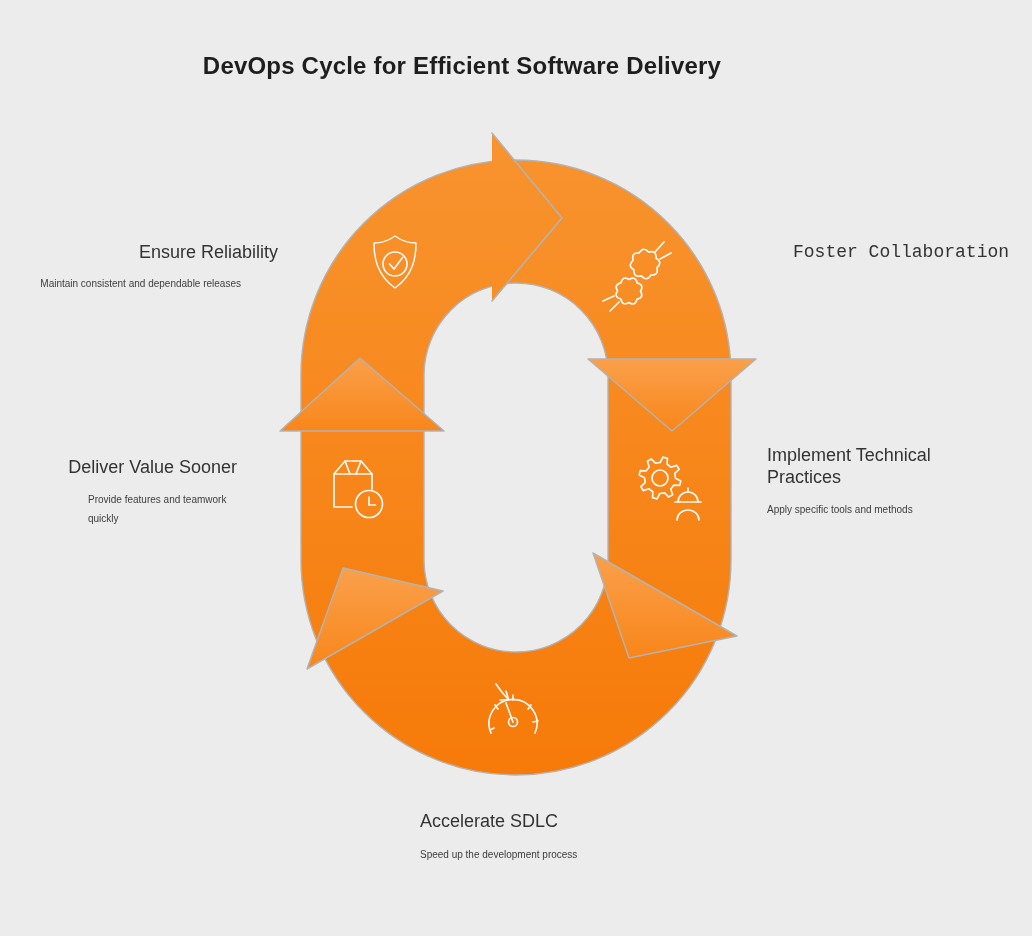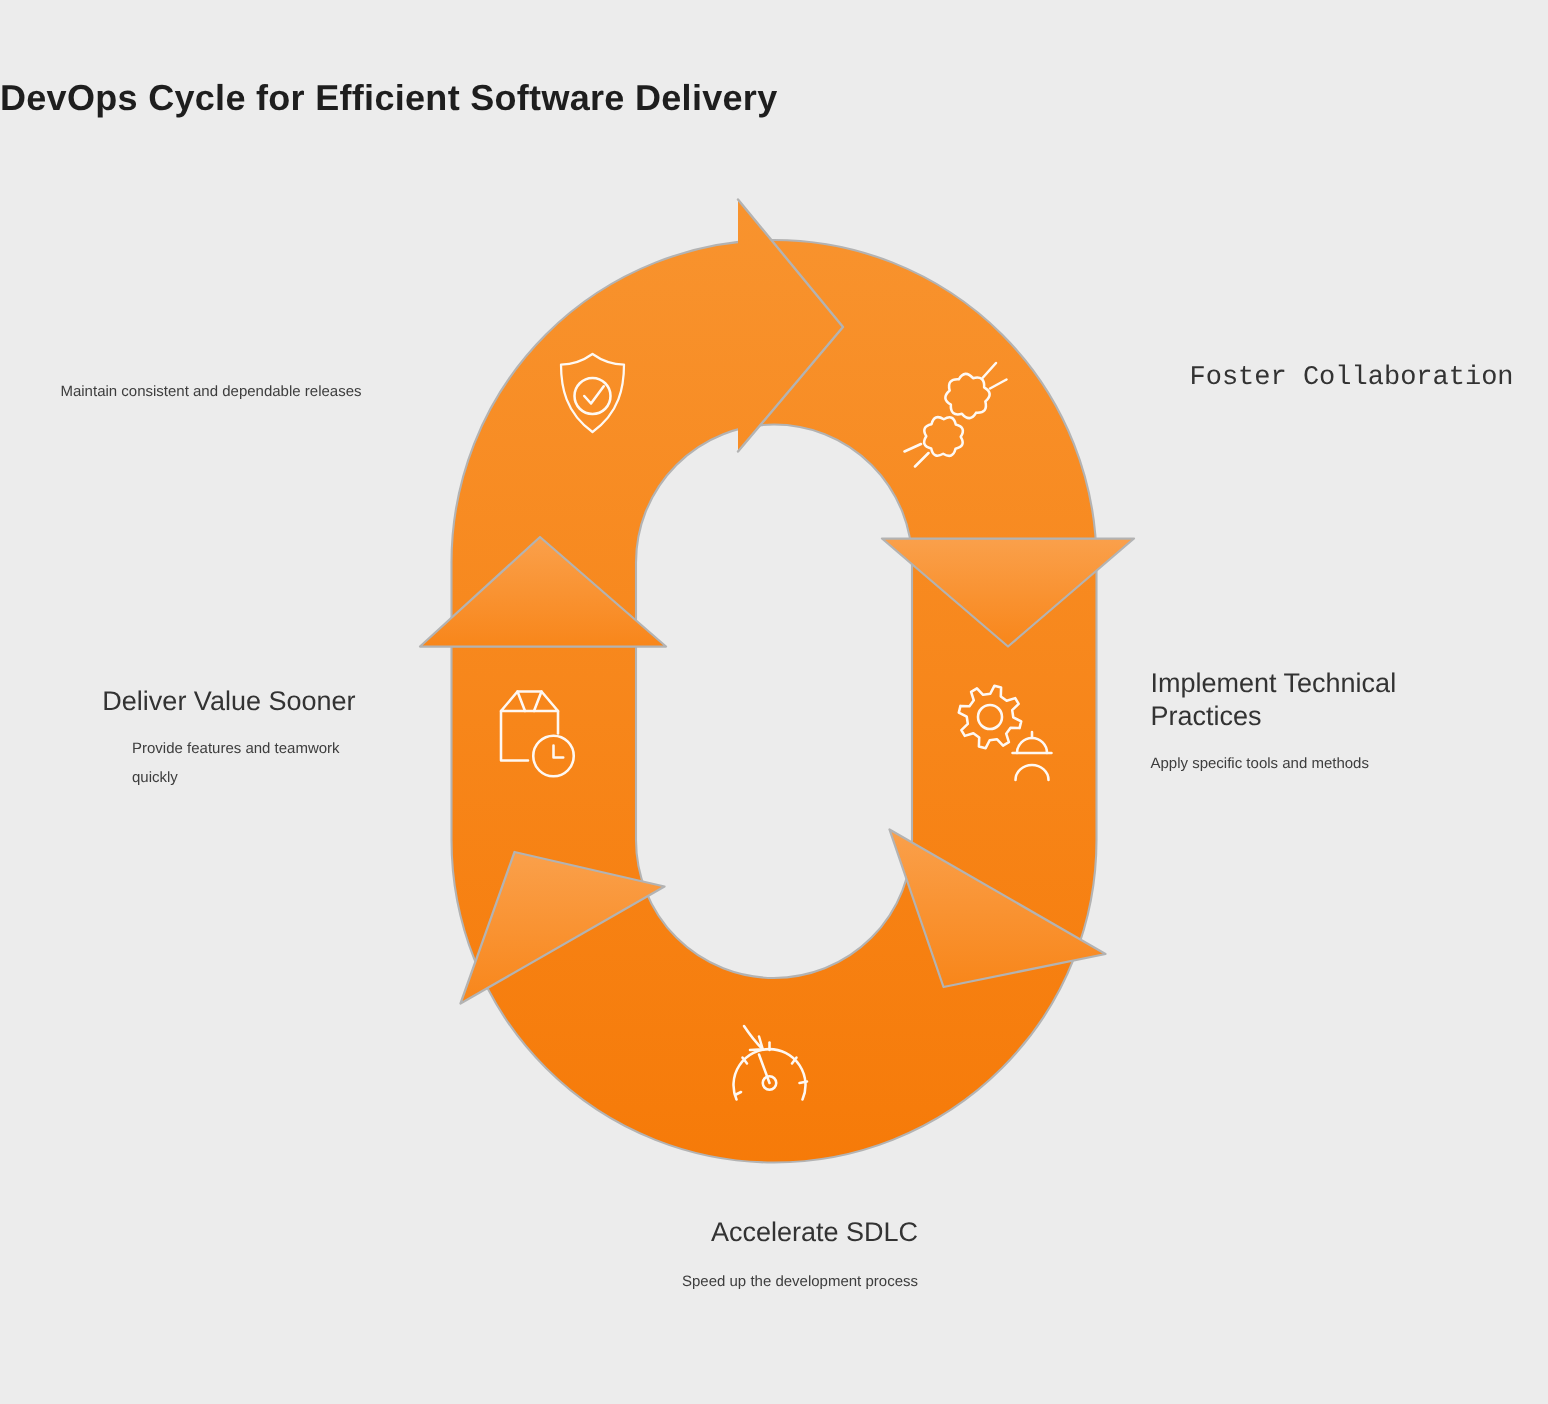--- a/index.html
+++ b/index.html
@@ -4,37 +4,37 @@
 <style>
   html,body{margin:0;padding:0;}
   body{
     width:1032px;height:936px;position:relative;overflow:hidden;
     background:#ececec;
     font-family:"Liberation Sans", sans-serif;
     color:#3a3a3a;
   }
   .title{
     position:absolute;left:0;top:52px;width:924px;
-    text-align:left;font-size:24px;font-weight:bold;color:#1e1e1e;
+    text-align:center;font-size:24px;font-weight:bold;color:#1e1e1e;
     letter-spacing:.2px;
   }
   .diagram-svg{position:absolute;left:0;top:0;}
   .step-block{position:absolute;}
   .step-heading{font-size:18px;font-weight:400;color:#333;line-height:22px;margin:0;}
   .step-body{font-size:10px;color:#3d3d3d;line-height:19px;margin:0;}
   
   #blk-ensure{left:40px;top:241px;width:238px;text-align:right;}
   #blk-ensure .step-body{margin:11px 37px 0 0;}
   #blk-foster{left:793px;top:241px;width:220px;text-align:left;font-family:Liberation Mono, monospace;}
   #blk-foster .step-body{margin:13px 0 0 0;width:170px;}
   #blk-deliver{left:40px;top:456px;width:197px;text-align:right;}
   #blk-deliver .step-body{margin:12px 0 0 48px;width:140px;text-align:left;}
   #blk-implement{left:767px;top:444px;width:190px;text-align:left;}
   #blk-implement .step-body{margin:12px 0 16px 0;width:185px;}
-  #blk-accelerate{left:420px;top:810px;width:192px;text-align:right;}
+  #blk-accelerate{left:420px;top:810px;width:192px;text-align:left;}
   #blk-accelerate .step-body{margin:13px 0 0 0;}
   .icon-stroke{stroke:#ffffff;fill:none;stroke-width:1.7;stroke-linecap:round;stroke-linejoin:round;opacity:.95;}
 </style>
 </head>
 <body>
 
 <div class="title">DevOps Cycle for Efficient Software Delivery</div>
 
 <svg class="diagram-svg" width="1032" height="936" viewBox="0 0 1032 936">
   <defs>
@@ -106,20 +106,21 @@
     <path d="M533 722 L538 721"></path>
     <path d="M494 728 L490 730"></path>
     <path d="M513 722 L506 703"></path>
     <circle cx="513" cy="722" r="4.5"></circle>
     <path d="M496 684 C500 690 503 694 508 699"></path>
     <path d="M500 700 L508.5 699.5 L506 691"></path>
   </g>
 </svg>
 
 <div class="step-block" id="blk-ensure">
+  <p class="step-heading">Ensure Reliability</p>
   <p class="step-body">Maintain consistent and dependable releases</p>
 </div>
 
 <div class="step-block" id="blk-foster">
   <p class="step-heading">Foster Collaboration</p>
 </div>
 
 <div class="step-block" id="blk-deliver">
   <p class="step-heading">Deliver Value Sooner</p>
   <p class="step-body">Provide features and teamwork quickly</p>

